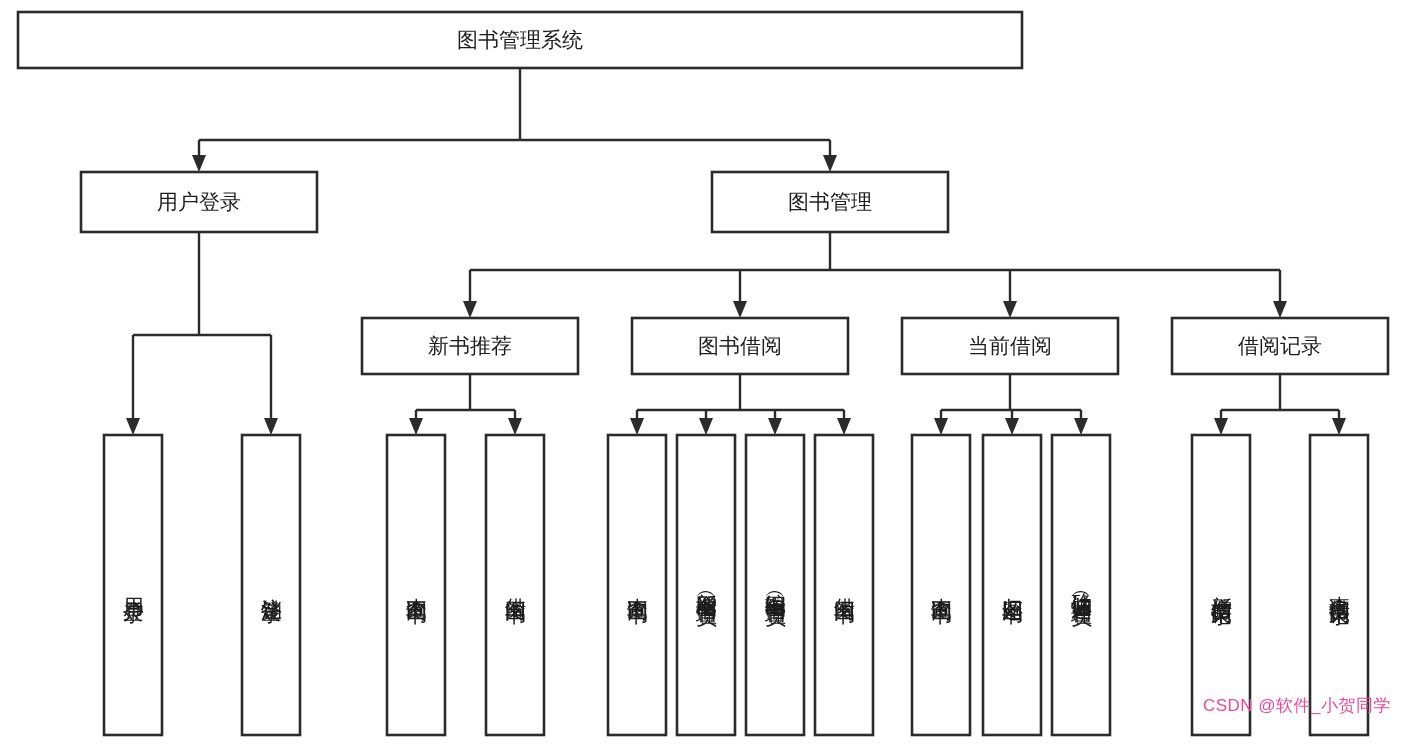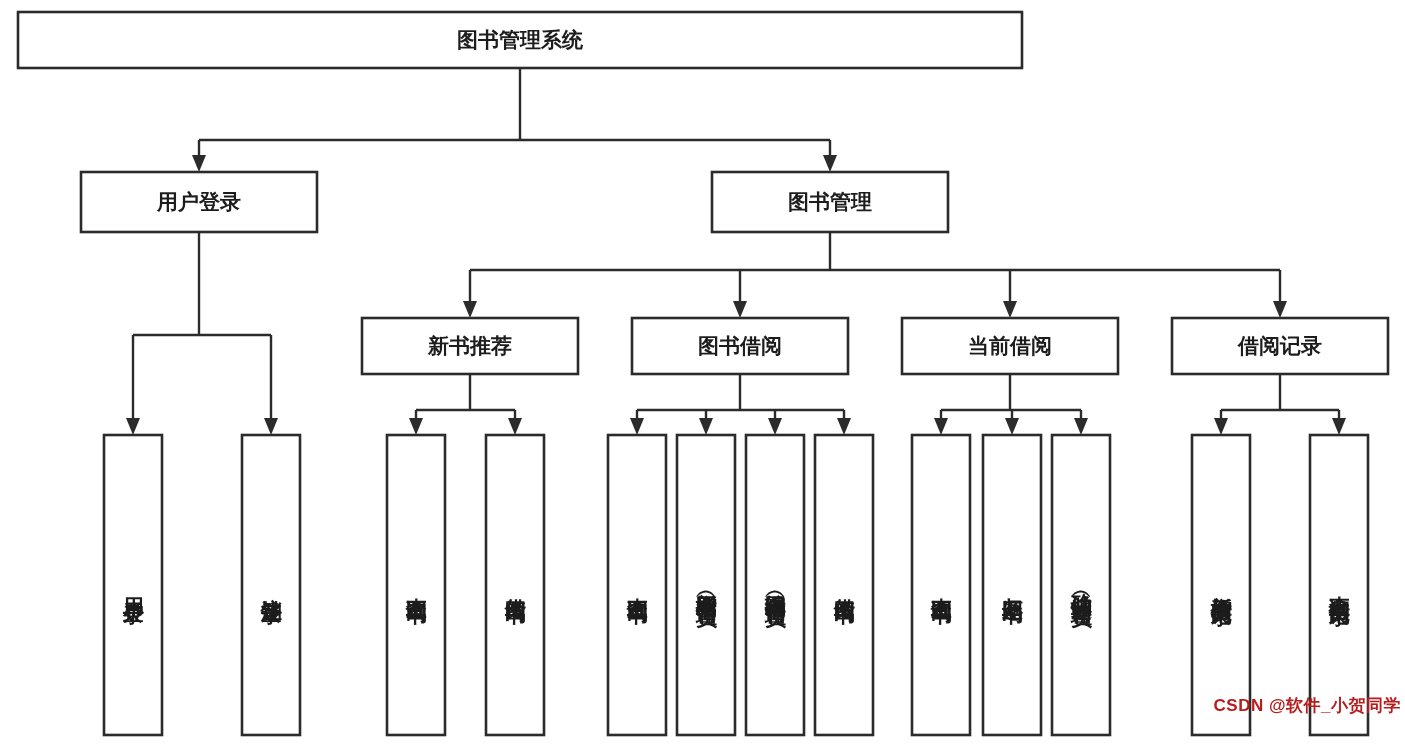--- a/index.html
+++ b/index.html
@@ -11,21 +11,20 @@
     width: 1405px;
     height: 747px;
     font-family: "Liberation Sans", "DejaVu Sans", sans-serif;
     overflow: hidden;
     position: relative;
   }
   #diagram-root {
     position: relative;
     width: 1405px;
     height: 723px;
-    font-weight: bold;
   }
   svg.flow {
     position: absolute;
     top: 0;
     left: 0;
     width: 1405px;
     height: 747px;
     display: block;
   }
   .box-rect {
@@ -60,25 +59,25 @@
     font-family: "Liberation Sans", "DejaVu Sans", sans-serif;
     font-size: 21px;
     line-height: 1.18;
     letter-spacing: 2px;
     color: #1c1c1c;
     white-space: nowrap;
     pointer-events: none;
   }
   .watermark {
     position: absolute;
-    right: 4px;
+    right: 14px;
     bottom: 6px;
     font-family: "Liberation Sans", "DejaVu Sans", sans-serif;
     font-size: 17px;
-    color: #b91c1c;
+    color: #ec4899;
     letter-spacing: 0.5px;
     white-space: nowrap;
   }
 </style>
 </head>
 <body>
 
 <div id="diagram-root">
 
   <svg class="flow" viewBox="0 0 1405 747">

